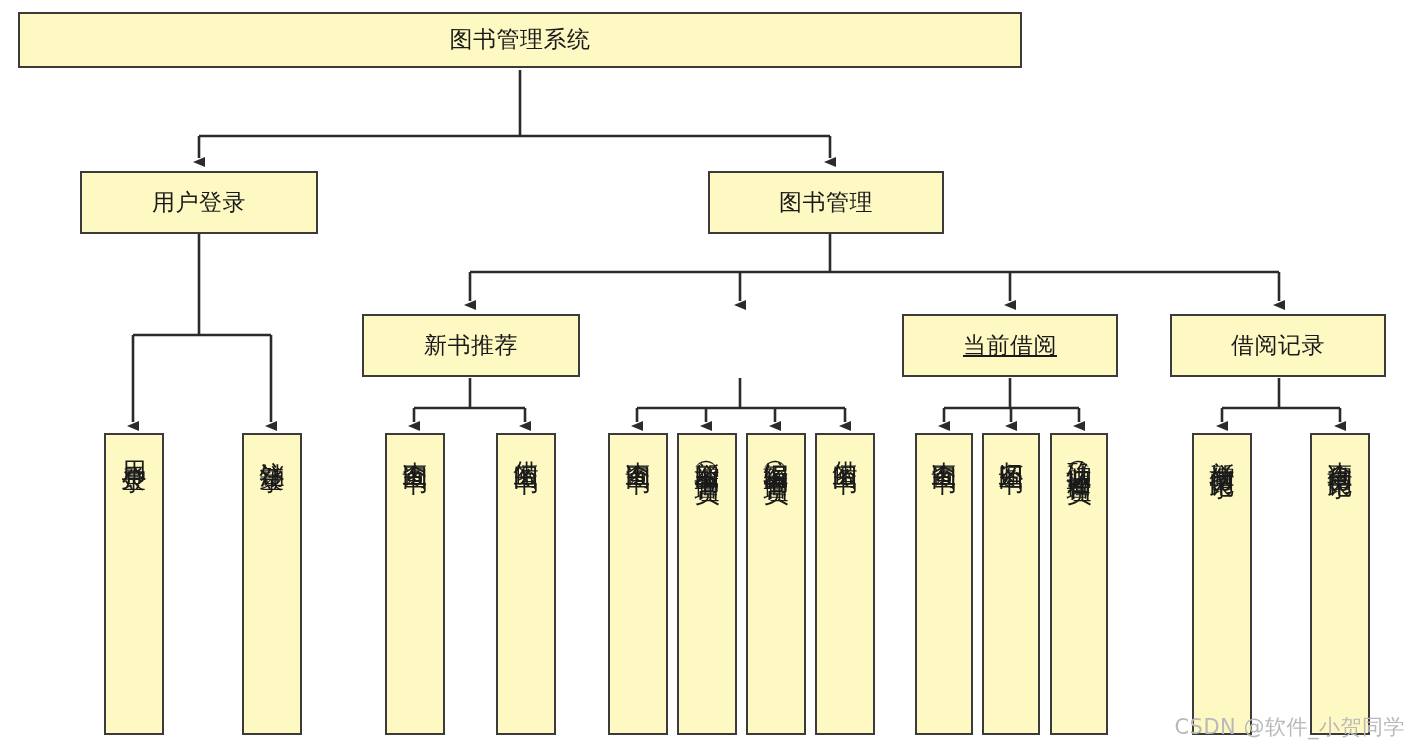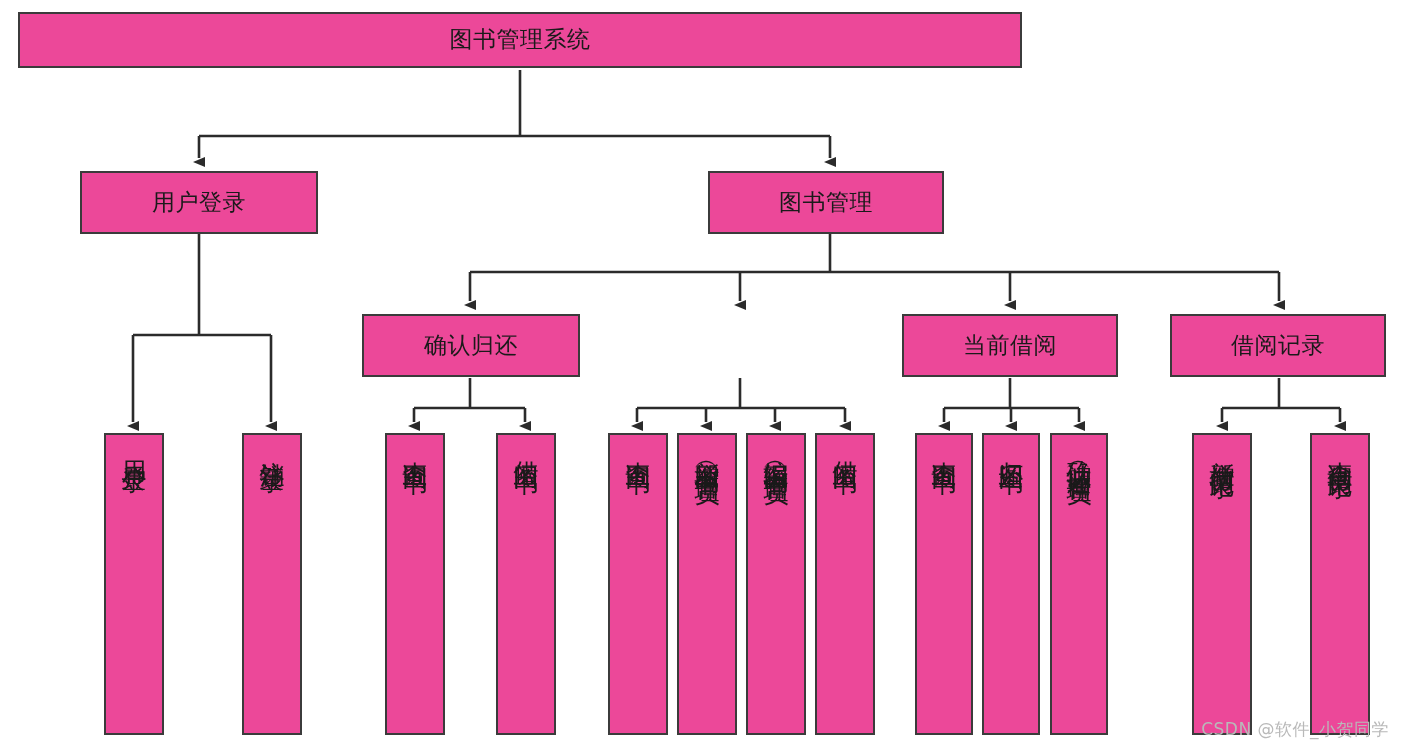--- a/index.html
+++ b/index.html
@@ -22,21 +22,21 @@
     left: 0;
     top: 0;
     width: 1405px;
     height: 747px;
     pointer-events: none;
   }
   .node {
     position: absolute;
     box-sizing: border-box;
     border: 2.5px solid #3b3b3b;
-    background: #ec4899;
+    background: #fef9c3;
     display: flex;
     align-items: center;
     justify-content: center;
     color: #1a1a1a;
   }
   .node .label {
     display: block;
     text-align: center;
     line-height: 1.12;
     white-space: nowrap;
@@ -51,23 +51,23 @@
   }
   .node.vert .label {
     writing-mode: vertical-rl;
     text-orientation: upright;
     font-size: 25px;
     letter-spacing: 3px;
     line-height: 1;
   }
   #watermark {
     position: absolute;
-    right: 16px;
+    right: 0;
     bottom: 6px;
-    font-size: 17px;
+    font-size: 21px;
     color: #b9b9b9;
     letter-spacing: 0.5px;
     white-space: nowrap;
   }
 </style>
 </head>
 <body>
 
 <div id="canvas">
 
@@ -126,23 +126,23 @@
   </div>
 
   <div class="node horiz" style="left:80px; top:171px; width:238px; height:63px;">
     <span class="label">用户登录</span>
   </div>
   <div class="node horiz" style="left:708px; top:171px; width:236px; height:63px;">
     <span class="label">图书管理</span>
   </div>
 
   <div class="node horiz" style="left:362px; top:314px; width:218px; height:63px;">
-    <span class="label">确认归还</span>
+    <span class="label">新书推荐</span>
   </div>
-  <div class="node horiz" style="left:902px; top:314px; width:216px; height:63px;">
+  <div class="node horiz" style="left:902px; top:314px; width:216px; height:63px;text-decoration:underline;">
     <span class="label">当前借阅</span>
   </div>
   <div class="node horiz" style="left:1170px; top:314px; width:216px; height:63px;font-family:Liberation Serif, serif;">
     <span class="label">借阅记录</span>
   </div>
 
   <div class="node vert" style="left:104px; top:433px; width:60px; height:302px;">
     <span class="label">用户登录</span>
   </div>
   <div class="node vert" style="left:242px; top:433px; width:60px; height:302px;">

